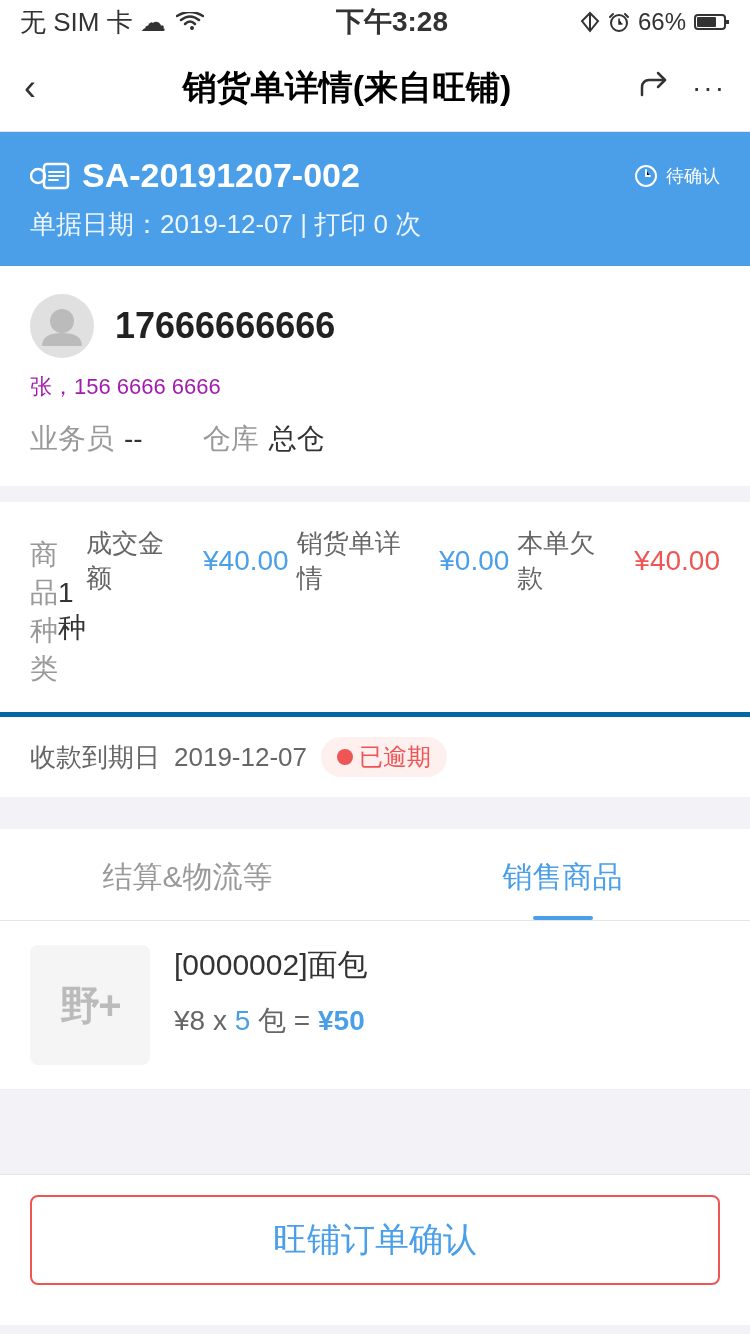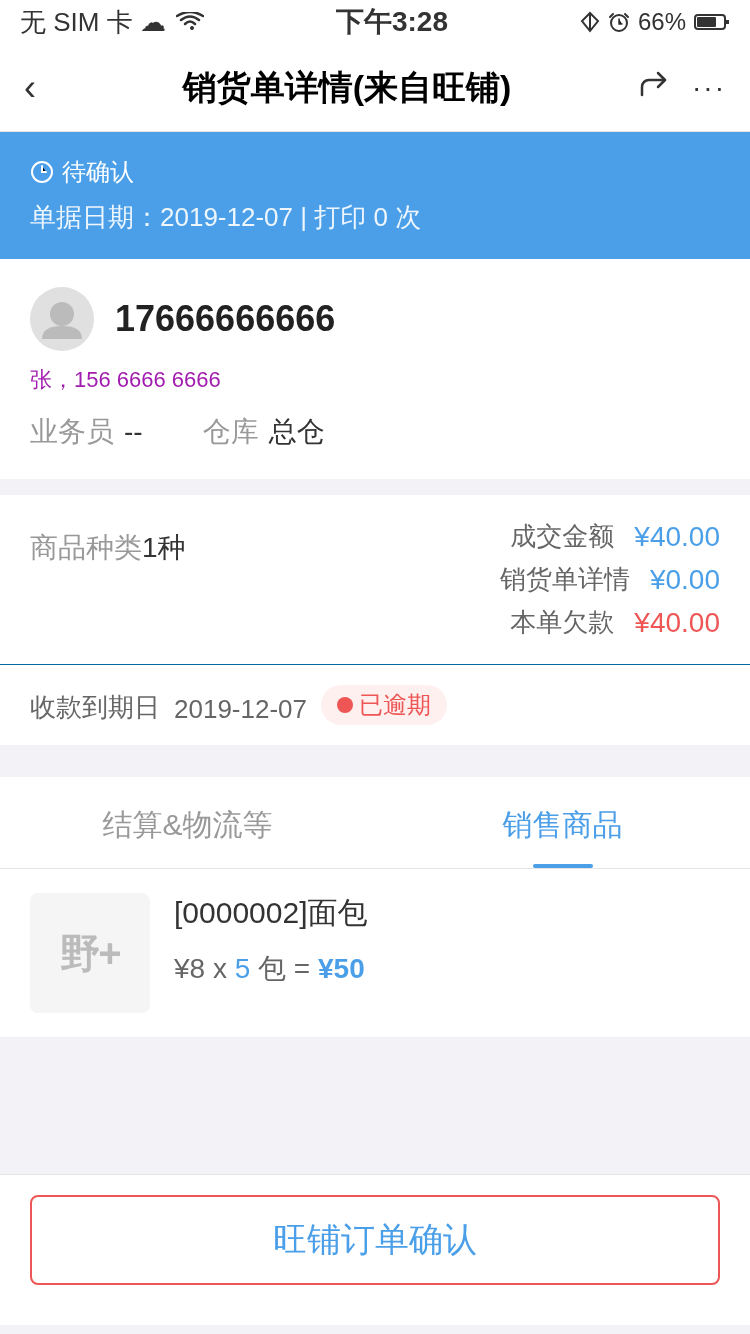--- a/index.html
+++ b/index.html
@@ -74,21 +74,21 @@
     .order-number {
       color: #fff;
       font-size: 34px;
       font-weight: 700;
       display: flex;
       align-items: center;
       gap: 12px;
     }
     .status-tag {
       color: #fff;
-      font-size: 24px;
+      font-size: 18px;
       display: flex;
       align-items: center;
       gap: 8px;
     }
     .header-date {
       color: rgba(255,255,255,0.9);
       font-size: 26px;
     }
 
     
@@ -153,41 +153,41 @@
       display: flex;
       align-items: center;
       font-size: 28px;
       color: #666;
       padding-top: 10px;
     }
     .goods-type-label { color: #999; }
     .goods-type-value { color: #333; font-weight: 500; }
     .summary-right {
       display: flex;
-      flex-direction: column;
+      flex-direction: row;
       align-items: flex-end;
       gap: 8px;
       font-size: 26px;
     }
     .amount-row {
       display: flex;
       align-items: center;
       gap: 20px;
     }
     .amount-label { color: #666; }
     .amount-value { color: #4a9fe8; font-size: 28px; }
     .amount-value.red { color: #e55; }
 
     
     .due-date-bar {
       background: #fff;
       padding: 20px 30px;
-      border-top: 1px solid #0369a1;
-      display: flex;
-      align-items: flex-end;
+      border-top: 5px solid #0369a1;
+      display: flex;
+      align-items: center;
       gap: 14px;
       font-size: 26px;
       color: #666;
     }
     .overdue-badge {
       background: #fff0f0;
       color: #e55;
       border-radius: 20px;
       padding: 4px 16px;
       font-size: 24px;
@@ -352,20 +352,28 @@
         <path d="M20 4 L27 11 L20 18" stroke="#333" stroke-width="2.5" stroke-linecap="round" stroke-linejoin="round"></path>
         <path d="M27 11 L11 11 C7 11 4 14 4 18 L4 26" stroke="#333" stroke-width="2.5" stroke-linecap="round"></path>
       </svg>
     </span>
     <span class="nav-icon" style="font-size:28px;letter-spacing:2px;">···</span>
   </div>
 </div>
 
 <div class="header-card">
   <div class="header-card-top">
+    <div class="order-number">
+      <svg width="40" height="32" viewBox="0 0 40 32">
+        <circle cx="8" cy="16" r="7" fill="none" stroke="white" stroke-width="2.5"></circle>
+        <rect x="14" y="4" width="24" height="24" rx="3" fill="none" stroke="white" stroke-width="2.5"></rect>
+        <path d="M19 12 L34 12 M19 16 L34 16 M19 20 L28 20" stroke="white" stroke-width="2" stroke-linecap="round"></path>
+      </svg>
+      <span>SA-20191207-002</span>
+    </div>
     <div class="status-tag">
       <svg width="24" height="24" viewBox="0 0 24 24">
         <circle cx="12" cy="12" r="10" fill="none" stroke="white" stroke-width="2"></circle>
         <path d="M12 6 L12 12 L16 12" stroke="white" stroke-width="2" stroke-linecap="round"></path>
       </svg>
       <span>待确认</span>
     </div>
   </div>
   <div class="header-date">
     <span>单据日期：</span><span>2019-12-07</span>

